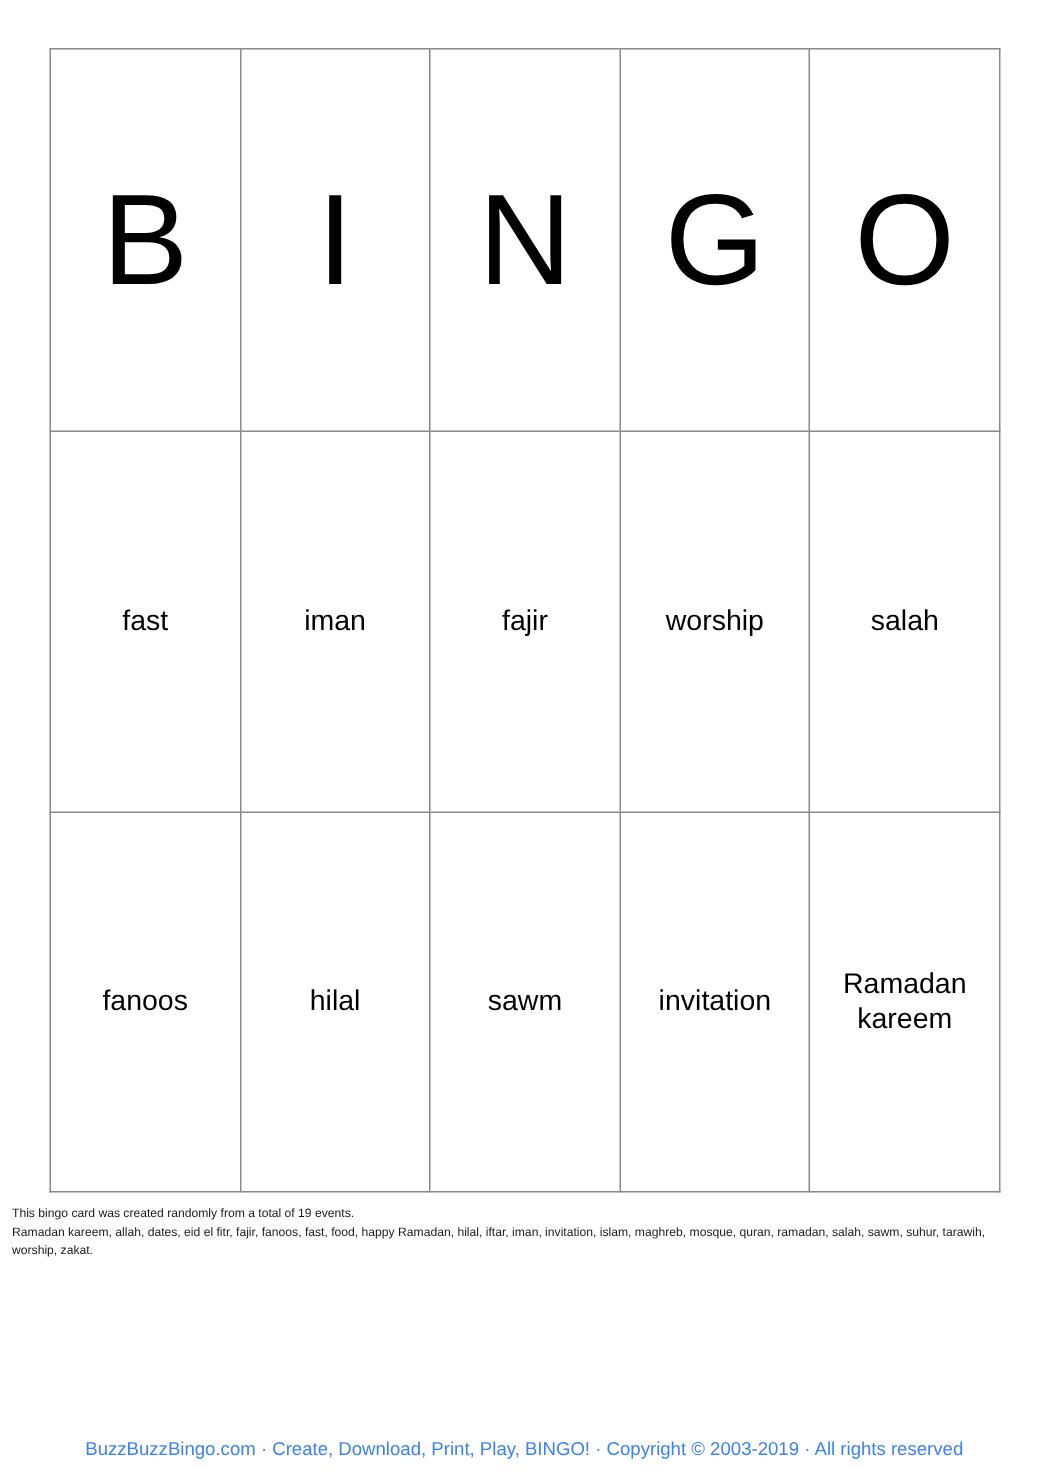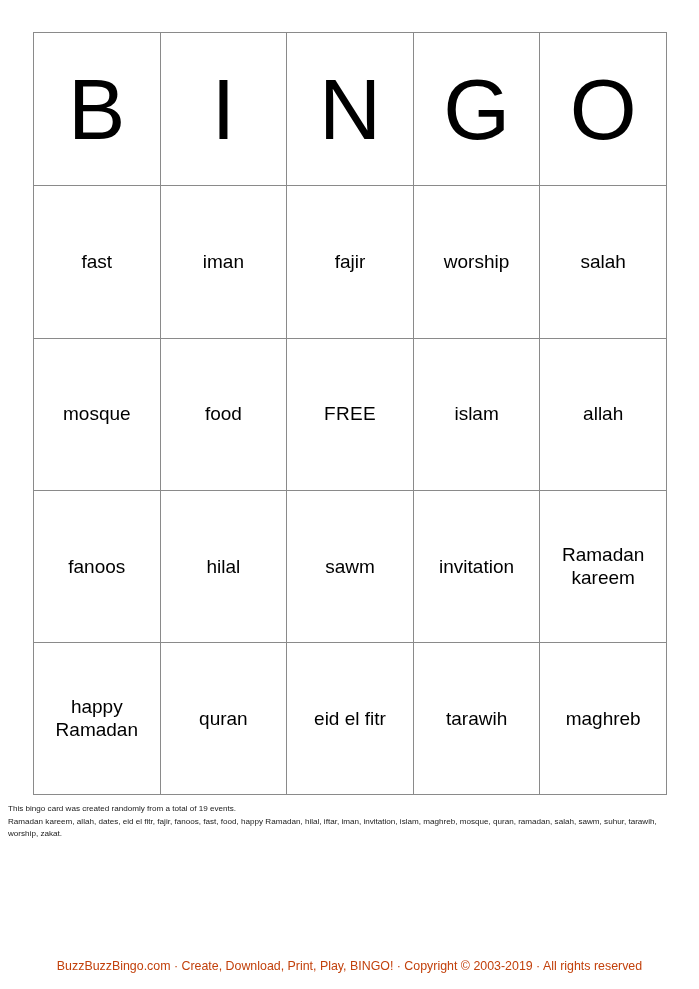--- a/index.html
+++ b/index.html
@@ -85,21 +85,21 @@
 
   
   #page-footer {
     position: absolute;
     left: 0;
     top: 958px;
     width: 699px;
     text-align: center;
     font-size: 12.4px;
     line-height: 16px;
-    color: #c2410c;
+    color: #3b82f6;
     font-family: "Liberation Sans", sans-serif;
   }
 </style>
 </head>
 <body>
 
 <div id="bingo-card">
   <table class="bingo-table">
     <tbody>
       <tr class="bingo-header-row">
@@ -122,73 +122,39 @@
           </td>
         <td>
             <span class="cell-text">worship</span>
           </td>
         <td>
             <span class="cell-text">salah</span>
           </td>
       </tr>
 
 
-      <tr class="bingo-row">
-        <td>
-            <span class="cell-text">mosque</span>
-          </td>
-        <td>
-            <span class="cell-text">food</span>
-          </td>
-        <td class="free-cell">
-            <span class="cell-text">FREE</span>
-          </td>
-        <td>
-            <span class="cell-text">islam</span>
-          </td>
-        <td>
-            <span class="cell-text">allah</span>
-          </td>
-      </tr>
 
       <tr class="bingo-row">
         <td>
             <span class="cell-text">fanoos</span>
           </td>
         <td>
             <span class="cell-text">hilal</span>
           </td>
         <td>
             <span class="cell-text">sawm</span>
           </td>
         <td>
             <span class="cell-text">invitation</span>
           </td>
         <td>
             <span class="cell-text">Ramadan kareem</span>
           </td>
       </tr>
 
-      <tr class="bingo-row">
-        <td>
-            <span class="cell-text">happy Ramadan</span>
-          </td>
-        <td>
-            <span class="cell-text">quran</span>
-          </td>
-        <td>
-            <span class="cell-text">eid el fitr</span>
-          </td>
-        <td>
-            <span class="cell-text">tarawih</span>
-          </td>
-        <td>
-            <span class="cell-text">maghreb</span>
-          </td>
-      </tr>
     </tbody>
   </table>
 </div>
 
 <div id="card-note">
   <span class="note-line">This bingo card was created randomly from a total of 19 events.</span>
   <span class="note-line">Ramadan kareem, allah, dates, eid el fitr, fajir, fanoos, fast, food, happy Ramadan, hilal, iftar, iman, invitation, islam, maghreb, mosque, quran, ramadan, salah, sawm, suhur, tarawih, worship, zakat.</span>
 </div>
 
 <div id="page-footer">

